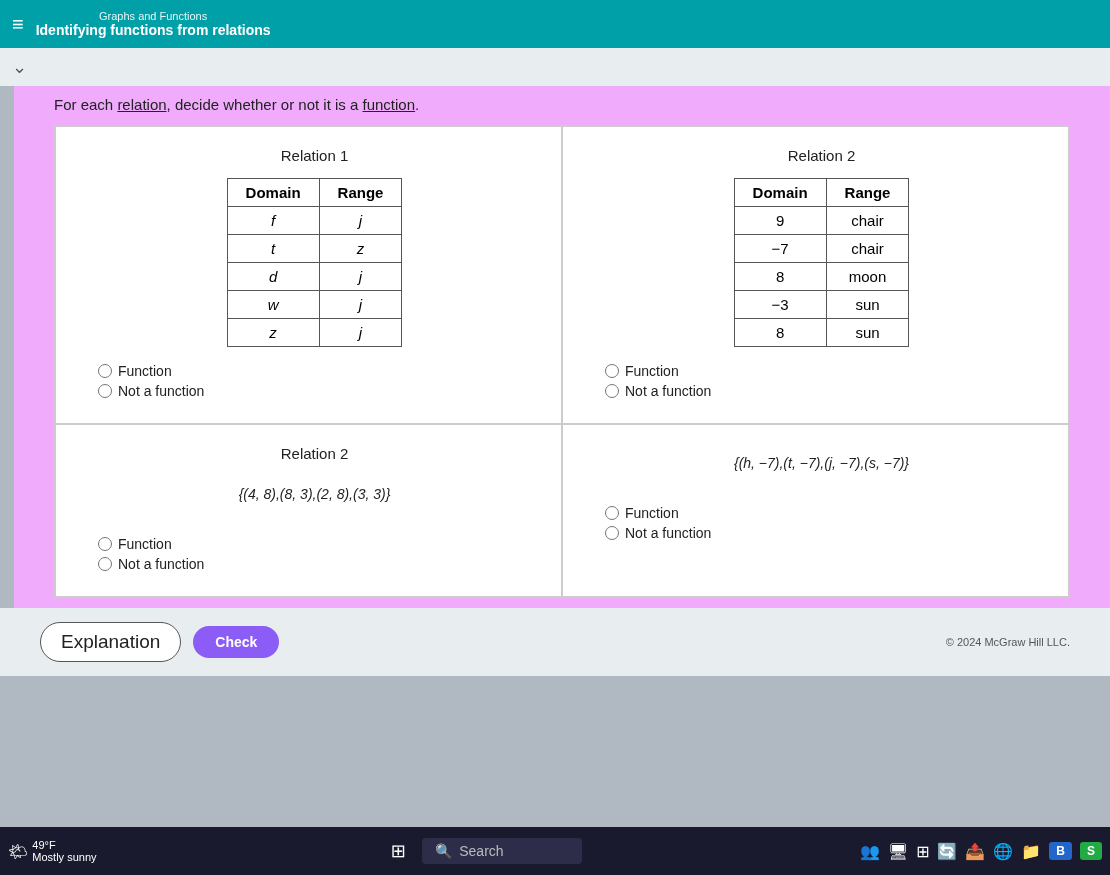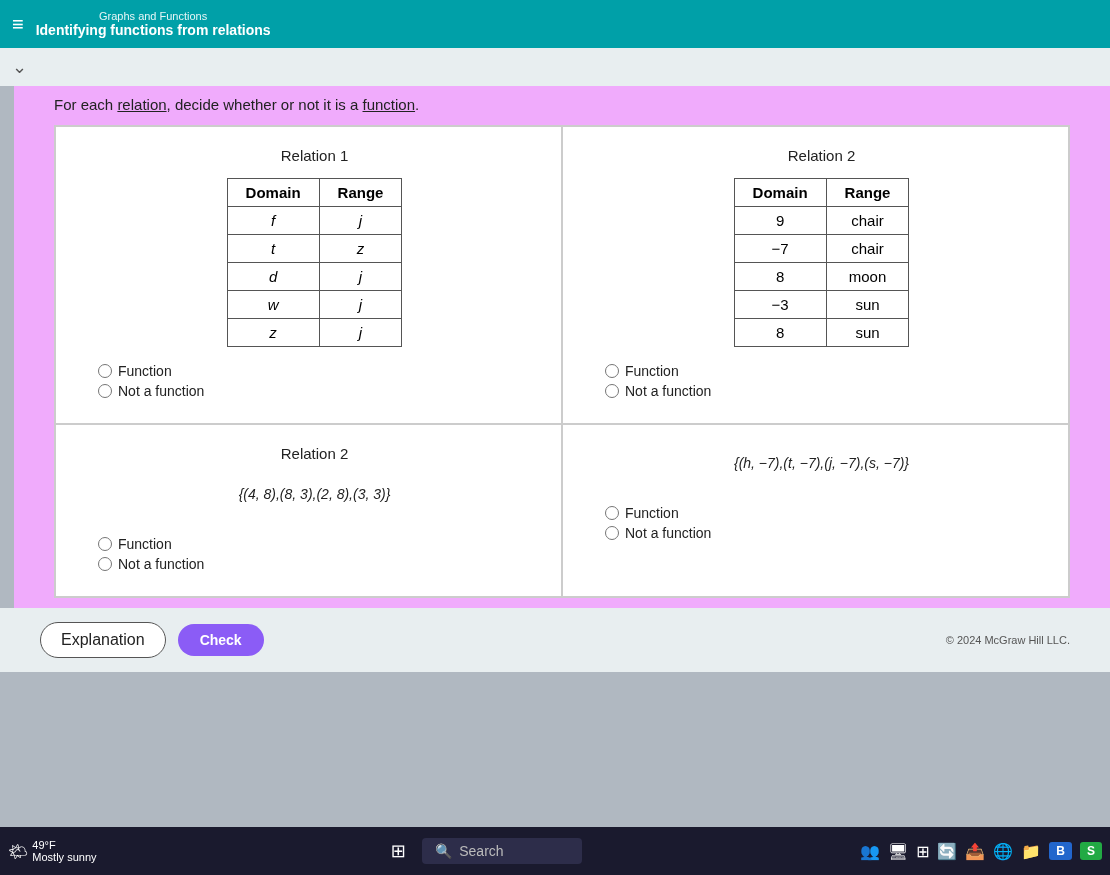--- a/index.html
+++ b/index.html
@@ -136,21 +136,21 @@
       padding: 14px 40px;
       display: flex;
       align-items: center;
       gap: 12px;
     }
     .btn-explanation {
       border: 1px solid #555;
       background: white;
       padding: 8px 20px;
       border-radius: 20px;
-      font-size: 16px;
+      font-size: 19px;
       cursor: pointer;
       color: #222;
     }
     .btn-check {
       background: #8b5cf6;
       color: white;
       border: none;
       padding: 8px 22px;
       border-radius: 20px;
       font-size: 14px;

